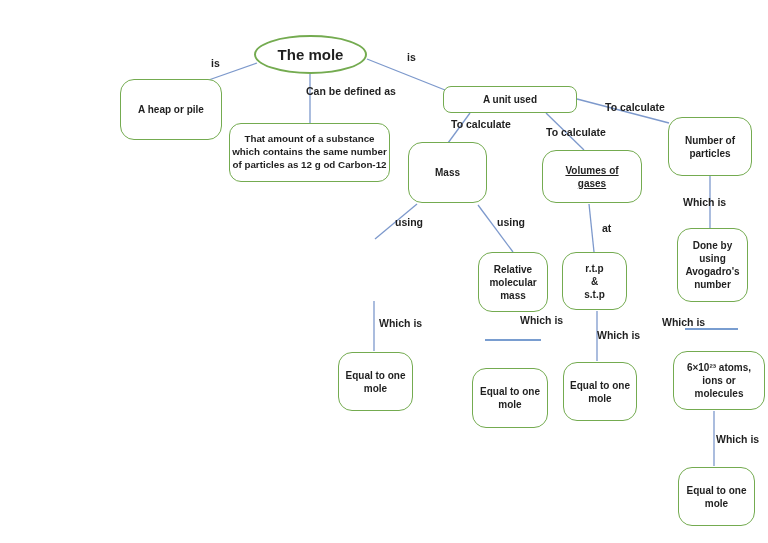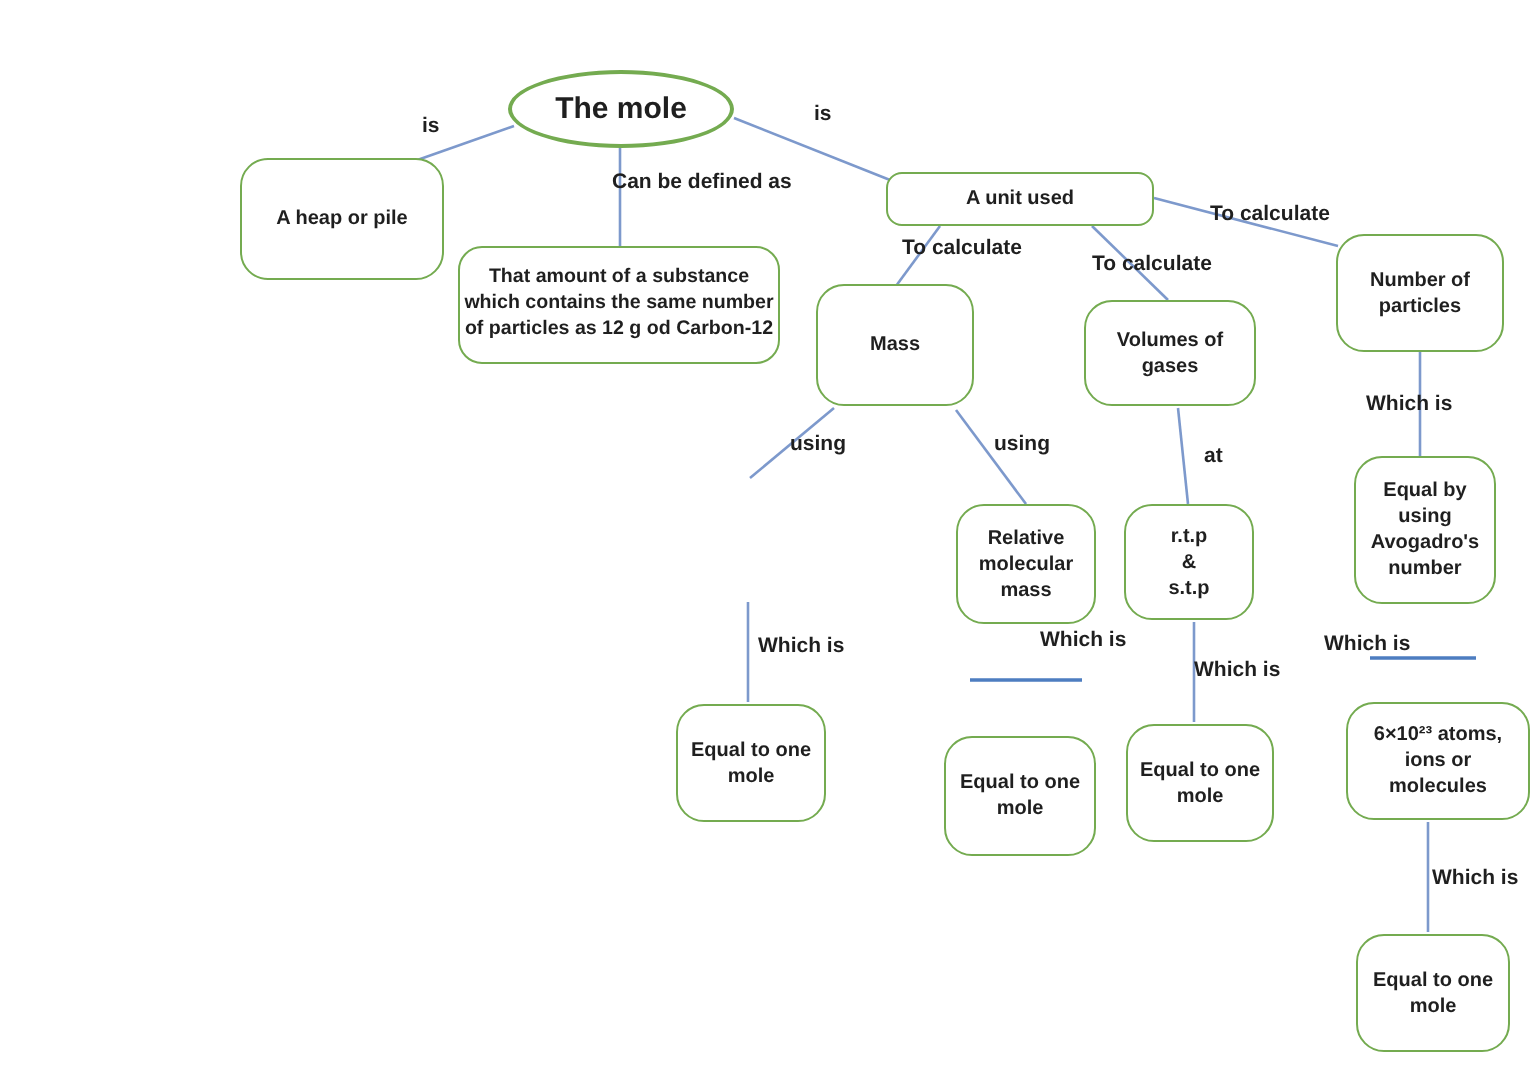--- a/index.html
+++ b/index.html
@@ -84,21 +84,21 @@
   </div>
 
   <div class="node pill" style="left:443px;top:86px;width:134px;height:27px;">
     <span class="label">A unit used</span>
   </div>
 
   <div class="node" style="left:408px;top:142px;width:79px;height:61px;">
     <span class="label">Mass</span>
   </div>
 
-  <div class="node" style="left:542px;top:150px;width:86px;height:53px;">
+  <div class="node" style="left:542px;top:150px;width:100px;height:53px;text-decoration:underline;">
     <span class="label">Volumes of
 gases</span>
   </div>
 
   <div class="node" style="left:668px;top:117px;width:84px;height:59px;">
     <span class="label">Number of
 particles</span>
   </div>
 
 
@@ -108,21 +108,21 @@
 mass</span>
   </div>
 
   <div class="node" style="left:562px;top:252px;width:65px;height:58px;">
     <span class="label">r.t.p
 &amp;
 s.t.p</span>
   </div>
 
   <div class="node" style="left:677px;top:228px;width:71px;height:74px;">
-    <span class="label">Equal by
+    <span class="label">Done by
 using
 Avogadro's
 number</span>
   </div>
 
   <div class="node" style="left:338px;top:352px;width:75px;height:59px;">
     <span class="label">Equal to one
 mole</span>
   </div>
 

